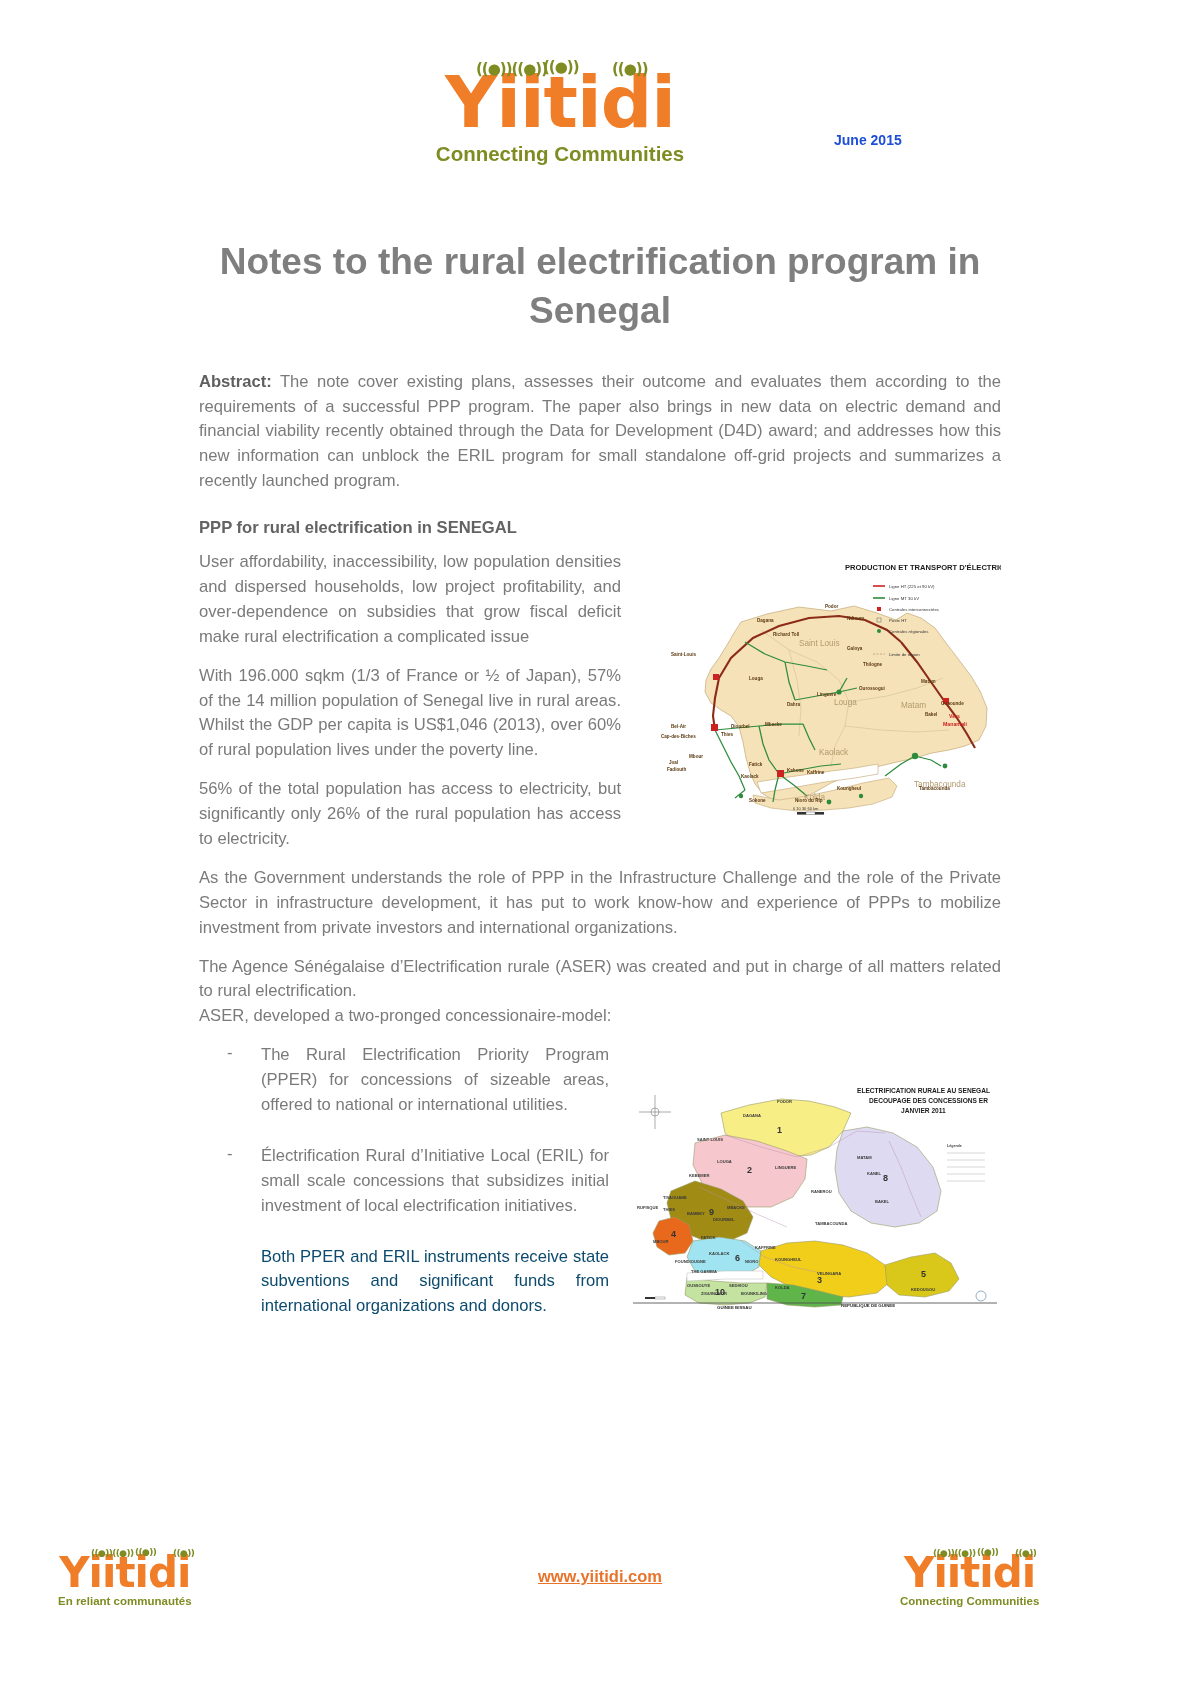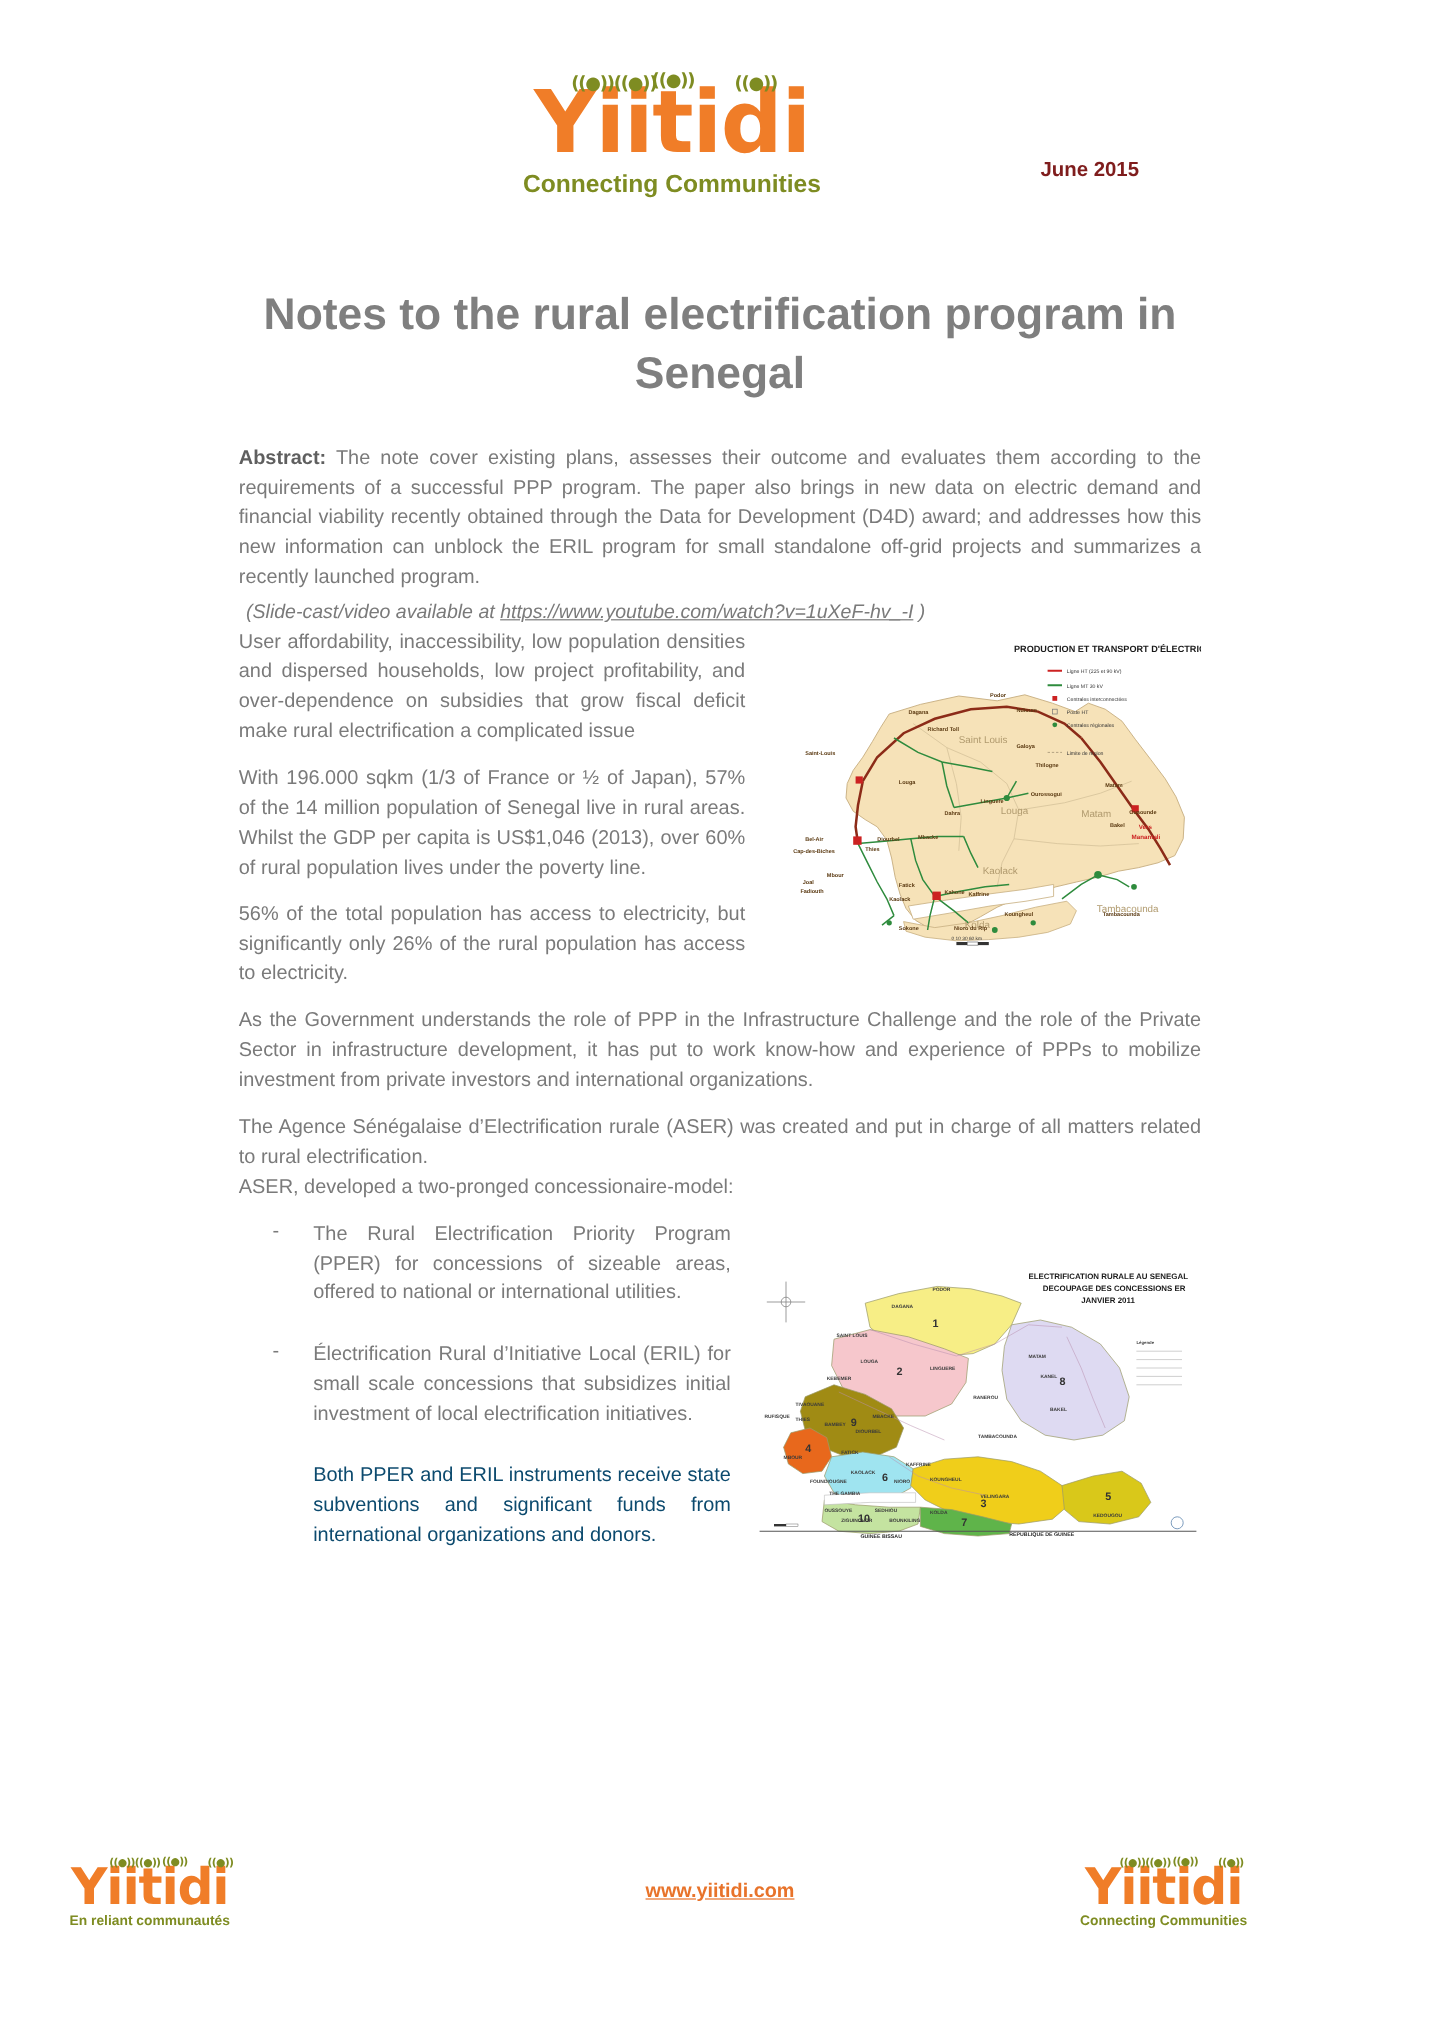--- a/index.html
+++ b/index.html
@@ -54,25 +54,25 @@
     color: #7E8C22;
     font-weight: 700;
     letter-spacing: -1px;
   }
   .w1 { left: 61px; top: -6px; }
   .w2 { left: 128px; top: -8px; }
   .w3 { left: 197px; top: -6px; }
 
   .doc-date {
     position: absolute;
-    left: 867px;
+    left: 834px;
     top: 132px;
-    font-size: 17px;
-    font-weight: 700;
-    color: #7f1d1d;
+    font-size: 14px;
+    font-weight: 700;
+    color: #1d4ed8;
   }
 
   
   .doc-title {
     margin: 28px auto 0;
     width: 780px;
     text-align: center;
     font-size: 37px;
     font-weight: 700;
     color: #7F7F7F;
@@ -239,22 +239,22 @@
 
     <div class="doc-date">June 2015</div>
   </div>
 
   <div class="doc-title">Notes to the rural electrification program in Senegal</div>
 
   <div class="body-wrap">
 
     <p class="abstract"><b>Abstract:</b><span> The note cover existing plans, assesses their outcome and evaluates them according to the requirements of a successful PPP program. The paper also brings in new data on electric demand and financial viability recently obtained through the Data for Development (D4D) award; and addresses how this new information can unblock the ERIL program for small standalone off-grid projects and summarizes a recently launched program.</span></p>
 
-    <div class="slidecast"><span>(Slide-cast/video available at </span><a href="#">https://www.youtube.com/watch?v=1uXeF-hv_-I</a><span> )</span></div>
-
+
+    <div class="section-head">PPP for rural electrification in SENEGAL</div>
 
     <div class="map1">
       <svg viewBox="0 0 352 278" width="352" height="278">
         <rect x="0" y="0" width="352" height="278" fill="#ffffff"></rect>
 
         <g>
           <path d="M92 72 L118 64 L150 57 L182 61 L205 56 L228 63 L247 70 L258 63 L272 68 L286 78
                    L297 93 L310 110 L322 126 L331 141 L338 158 L337 176 L330 190 L316 196
                    L300 200 L283 203 L266 208 L248 212 L231 216 L214 221 L198 226 L182 233
                    L168 241 L155 248 L141 252 L126 251 L114 244 L106 234 L101 222 L97 208

